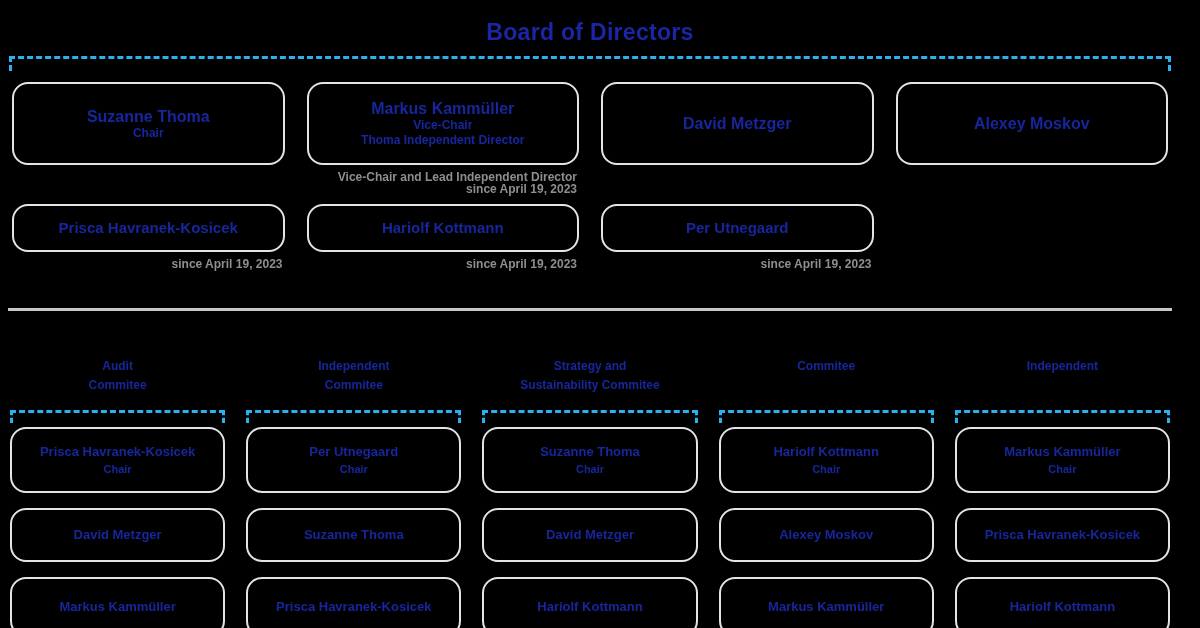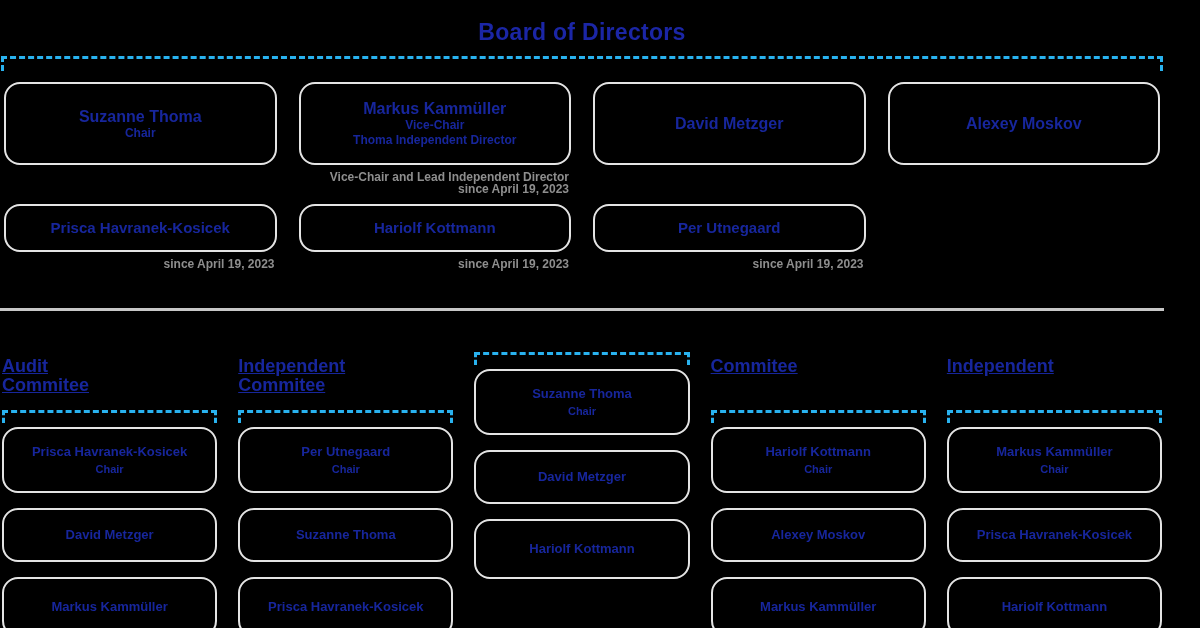--- a/index.html
+++ b/index.html
@@ -1,18 +1,18 @@
 <!DOCTYPE html>
 <html><head>
 <meta charset="utf-8">
 <style>
   html,body{margin:0;padding:0;background:#000;}
   #stage{
     position:relative;width:1164px;height:628px;background:#000;overflow:hidden;
-    font-family:"Liberation Sans",sans-serif;font-weight:bold;
+    font-family:"Liberation Sans",sans-serif;font-weight:bold;margin-left:8px;
   }
   .title{
     position:absolute;top:19px;left:0;right:0;text-align:center;
     font-size:23px;letter-spacing:.3px;color:#1b26a6;
   }
   .bd-bracket{
     position:absolute;left:1px;right:1px;top:56px;height:15px;box-sizing:border-box;
     border:3px dashed #29b2ef;border-bottom:none;
   }
   .flexrow{position:absolute;left:4px;right:4px;display:flex;gap:22px;}
@@ -29,22 +29,22 @@
   .row2 .name{font-size:15px;line-height:18px;}
   .role{font-size:12px;line-height:15px;}
   .note{
     position:absolute;top:calc(100% + 6px);right:2px;text-align:right;
     font-size:12px;line-height:12px;color:#8e8e8e;white-space:nowrap;
   }
   .divider{position:absolute;top:308px;left:0;width:100%;height:3px;background:#c7c7c7;}
   .committees{position:absolute;top:352px;left:2px;right:2px;display:flex;gap:21px;}
   .col{flex:1 1 0;display:flex;flex-direction:column;min-width:0;}
   .col-header{
-    height:43px;padding-top:5px;margin-bottom:10px;text-align:left;
-    font-size:18px;line-height:19px;color:#17269c;text-decoration:underline;
+    height:43px;padding-top:5px;margin-bottom:10px;text-align:center;
+    font-size:12px;line-height:19px;color:#17269c;
   }
   .col-bracket{
     height:13px;box-sizing:border-box;
     border:3px dashed #29b2ef;border-bottom:none;
   }
   .chair-box{margin-top:4px;height:66px;flex:none;}
   .member-box{margin-top:15px;height:54px;flex:none;}
   .member-box.clipped{height:60px;}
   .cm-name{font-size:13px;line-height:16px;}
   .cm-role{font-size:11px;line-height:14px;margin-top:2px;}
@@ -145,20 +145,24 @@
       </div>
       <div class="box member-box">
         <div class="cm-name">Suzanne Thoma</div>
       </div>
       <div class="box member-box clipped">
         <div class="cm-name">Prisca Havranek-Kosicek</div>
       </div>
     </div>
 
     <div class="col">
+      <div class="col-header">
+        <div>Strategy and</div>
+        <div>Sustainability Commitee</div>
+      </div>
       <div class="col-bracket"></div>
       <div class="box chair-box">
         <div class="cm-name">Suzanne Thoma</div>
         <div class="cm-role">Chair</div>
       </div>
       <div class="box member-box">
         <div class="cm-name">David Metzger</div>
       </div>
       <div class="box member-box clipped">
         <div class="cm-name">Hariolf Kottmann</div>

